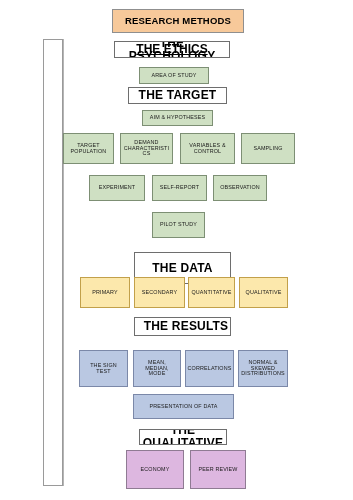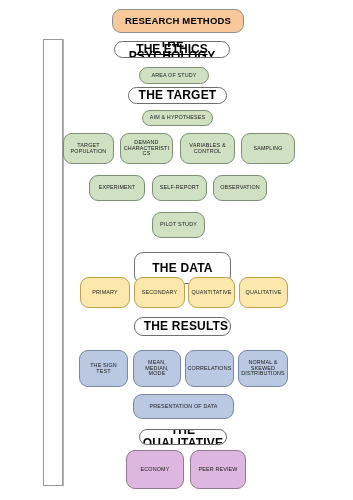--- a/index.html
+++ b/index.html
@@ -27,21 +27,20 @@
   .node {
     position: absolute;
     box-sizing: border-box;
     display: flex;
     align-items: center;
     justify-content: center;
     text-align: center;
     line-height: 1.08;
     overflow: hidden;
     word-break: break-word;
-    border-radius: 9px;
   }
 
   
   .title-banner {
     background: #f7c99a;
     border: 1px solid #8f8f8f;
     font-weight: bold;
     font-size: 9.5px;
     letter-spacing: 0.15px;
     color: #000000;

